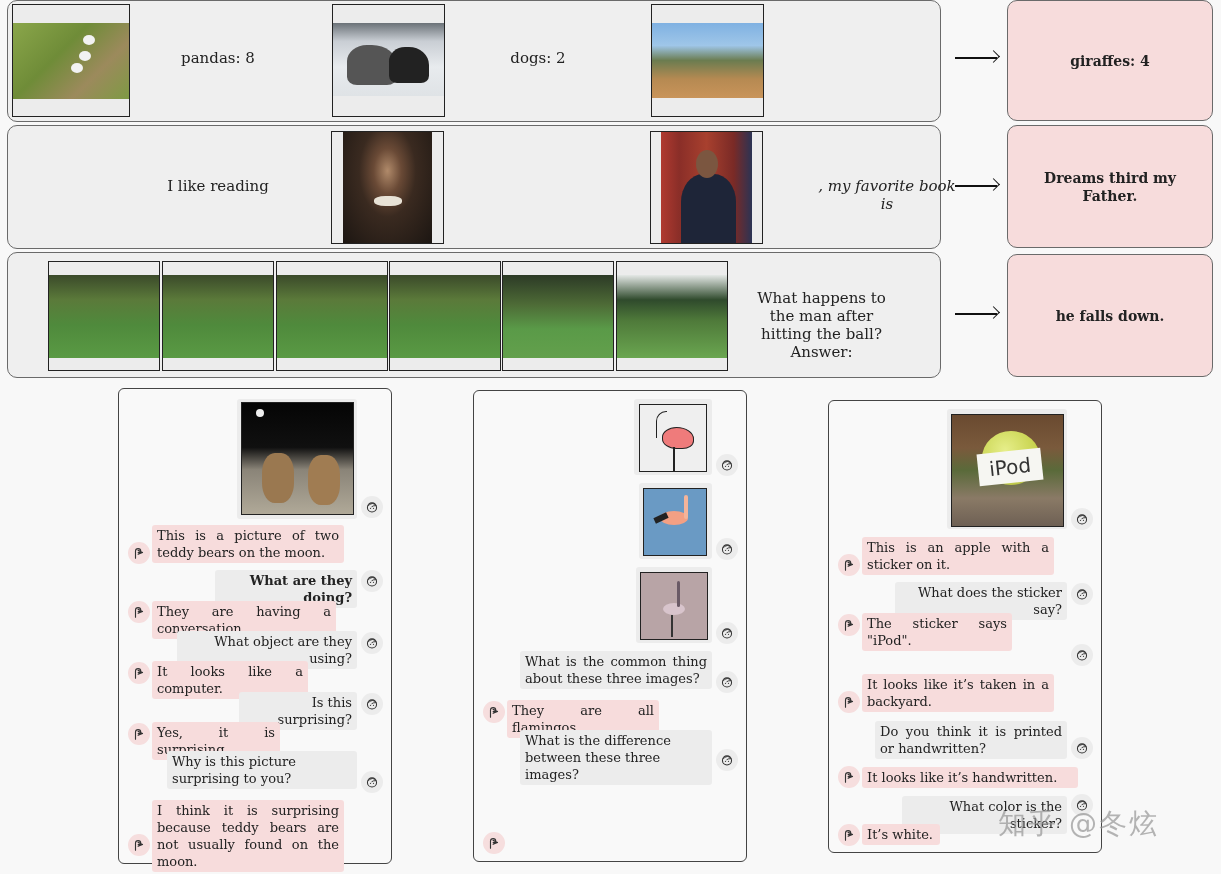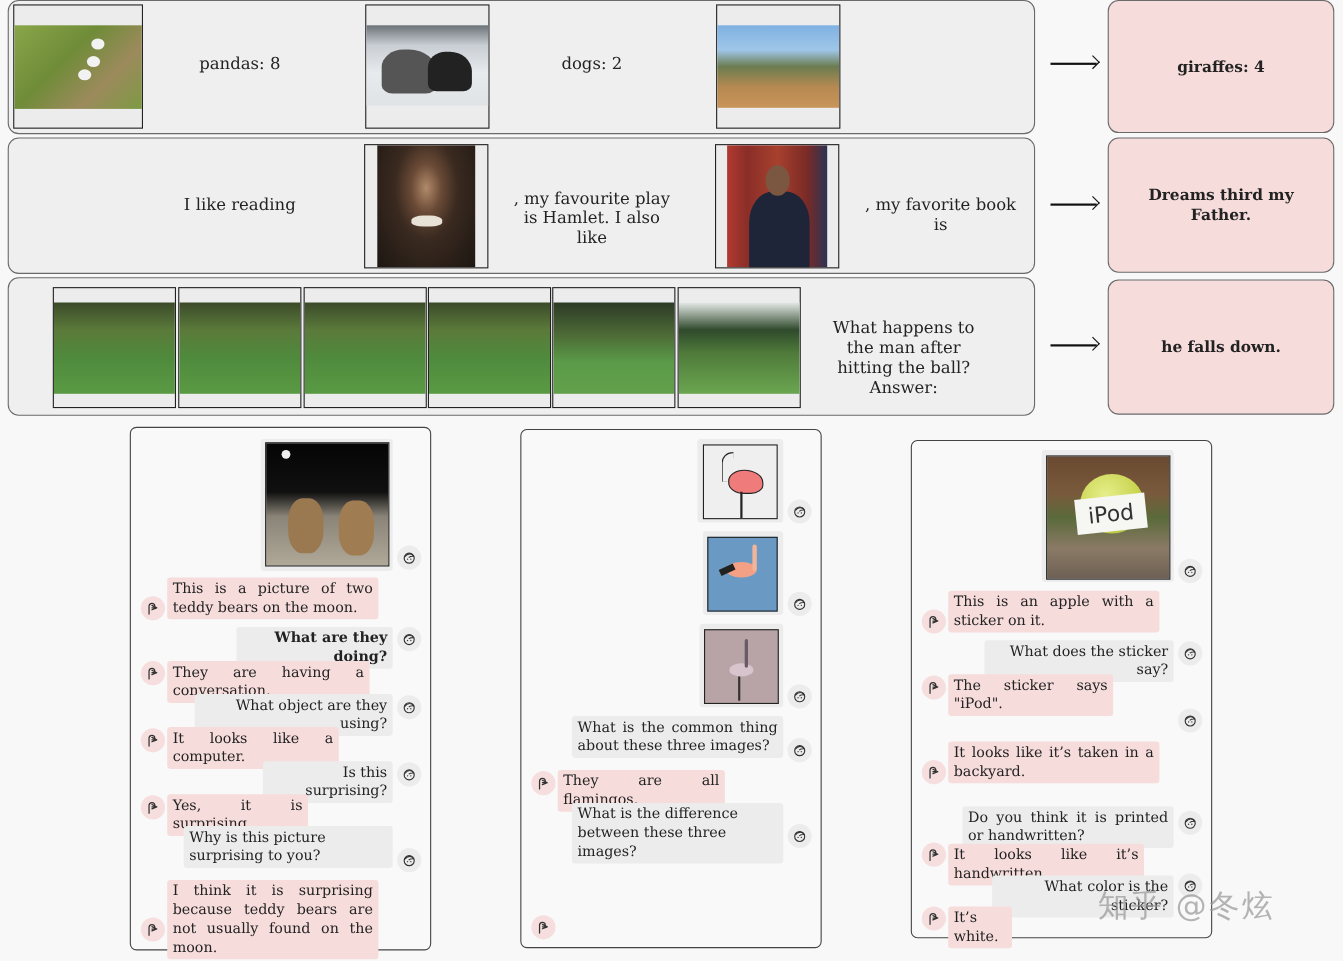--- a/index.html
+++ b/index.html
@@ -90,27 +90,26 @@
 </div>
 <div class="arrow" style="top:57px;"></div>
 <div class="out" style="top:0px;height:121px;">giraffes: 4</div>
 
 <div class="row" style="top:125px;height:124px;">
   <div class="txt" style="left:140px;top:51px;width:140px;">I like reading</div>
   <div class="pic" style="left:323px;top:5px;width:113px;height:113px;">
     <div class="fill" style="top:0;bottom:0;left:11px;right:11px;background:radial-gradient(ellipse at 50% 35%,#b08a6a 0%,#6a4a36 22%,#3a2a20 45%,#1c1612 100%);"></div>
     <div style="position:absolute;left:42px;top:64px;width:28px;height:10px;background:#e8e2d6;border-radius:40%;"></div>
   </div>
-  <div class="txt" style="left:455px;top:45px;width:150px;">, my favourite play is Hamlet. I also like</div>
   <div class="pic" style="left:642px;top:5px;width:113px;height:113px;">
     <div class="fill" style="top:0;bottom:0;left:10px;right:10px;background:linear-gradient(90deg,#b03a30 0%,#8a2e28 20%,#a8402e 50%,#7a2a26 80%,#2b3354 100%);"></div>
     <div style="position:absolute;left:30px;top:42px;width:55px;height:70px;background:#1e2538;border-radius:40% 40% 0 0;"></div>
     <div style="position:absolute;left:45px;top:18px;width:22px;height:28px;background:#7b5640;border-radius:50%;"></div>
   </div>
-  <div class="txt" style="left:772px;top:51px;width:150px;">, my favorite book is</div>
+  <div class="txt" style="left:804px;top:51px;width:150px;font-style:italic;">, my favorite book is</div>
 </div>
 <div class="arrow" style="top:185px;"></div>
 <div class="out" style="top:125px;height:123px;">Dreams third my Father.</div>
 
 <div class="row" style="top:252px;height:126px;">
   <div class="frame" style="left:40px;">
       <div class="fill" style="background:linear-gradient(180deg,#3b4a2a 0%,#5b7a3a 30%,#4f8a3c 60%,#5a9a44 100%);"></div>
     </div>
   <div class="frame" style="left:154px;">
       <div class="fill" style="background:linear-gradient(180deg,#3b4a2a 0%,#5b7a3a 30%,#4f8a3c 60%,#5a9a44 100%);"></div>
@@ -318,42 +317,42 @@
       </svg>
     </div>
 
   <div class="bubble ai" style="left:33px;top:273px;width:192px;">It looks like it’s taken in a backyard.</div>
   <div class="avatar ai" style="left:9px;top:290px;">
       <svg width="14" height="14">
         <use href="#ai-glyph"></use>
       </svg>
     </div>
 
-  <div class="bubble user" style="left:46px;top:320px;width:192px;margin-top:12px;">Do you think it is printed or handwritten?</div>
+  <div class="bubble user" style="left:46px;top:320px;width:192px;">Do you think it is printed or handwritten?</div>
   <div class="avatar user" style="left:242px;top:336px;">
       <svg width="14" height="14">
         <use href="#user-glyph"></use>
       </svg>
     </div>
 
-  <div class="bubble ai" style="left:33px;top:366px;width:178px;">It looks like it’s handwritten.</div>
+  <div class="bubble ai" style="left:33px;top:366px;width:216px;">It looks like it’s handwritten.</div>
   <div class="avatar ai" style="left:9px;top:365px;">
       <svg width="14" height="14">
         <use href="#ai-glyph"></use>
       </svg>
     </div>
 
   <div class="bubble user" style="left:73px;top:395px;width:165px;text-align:right;">What color is the sticker?</div>
   <div class="avatar user" style="left:242px;top:393px;">
       <svg width="14" height="14">
         <use href="#user-glyph"></use>
       </svg>
     </div>
 
-  <div class="bubble ai" style="left:33px;top:423px;width:58px;">It’s white.</div>
+  <div class="bubble ai" style="left:33px;top:423px;width:78px;">It’s white.</div>
   <div class="avatar ai" style="left:9px;top:423px;">
       <svg width="14" height="14">
         <use href="#ai-glyph"></use>
       </svg>
     </div>
 </div>
 
 <div class="watermark">知乎 @冬炫</div>
 
 </body></html>

